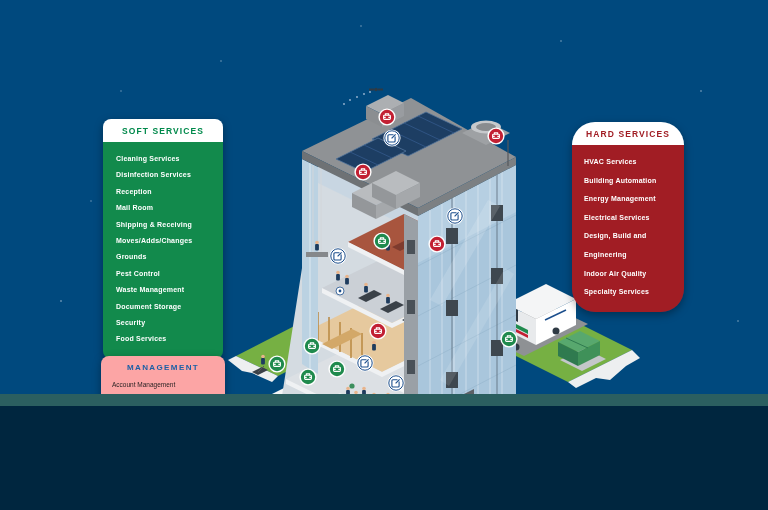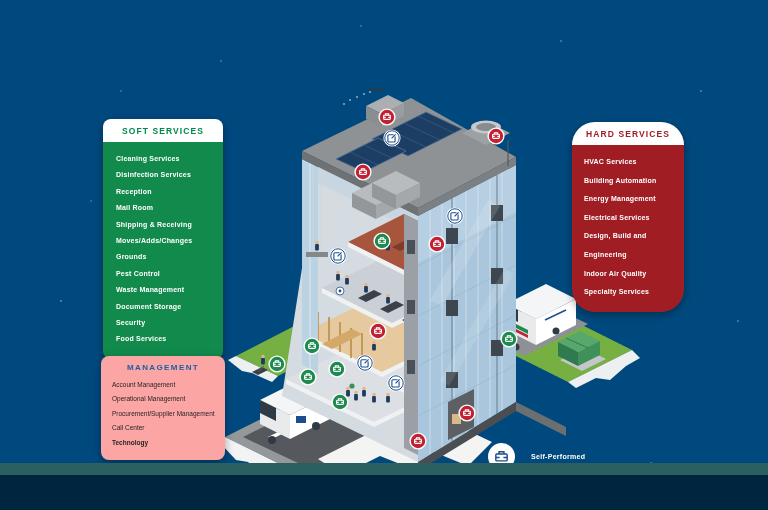--- a/index.html
+++ b/index.html
@@ -1,16 +1,16 @@
 <!DOCTYPE html>
 <html><head>
 <meta charset="utf-8">
 <style>
   html,body{margin:0;padding:0;background:#00263f;}
-  .canvas{position:relative;width:768px;height:475px;background:#00497E;overflow:hidden;
+  .canvas{position:relative;width:768px;height:406px;background:#00497E;overflow:hidden;
           font-family:"Liberation Sans",sans-serif;}
   .dots{position:absolute;top:0;left:0;width:2px;height:2px;background:transparent;
         box-shadow:60px 300px rgba(255,255,255,.28),150px 312px rgba(255,255,255,.22),
         220px 60px rgba(255,255,255,.2),700px 90px rgba(255,255,255,.25),
         737px 320px rgba(255,255,255,.22),30px 470px rgba(255,255,255,.2),
         650px 462px rgba(255,255,255,.22),90px 200px rgba(255,255,255,.18),
         560px 40px rgba(255,255,255,.22),360px 25px rgba(255,255,255,.2),
         470px 300px rgba(255,255,255,.2),120px 90px rgba(255,255,255,.18);}
   .scene{position:absolute;top:0;left:0;}
   .panel{position:absolute;border-radius:8px;box-shadow:0 3px 8px rgba(0,0,0,.35);overflow:hidden;}

